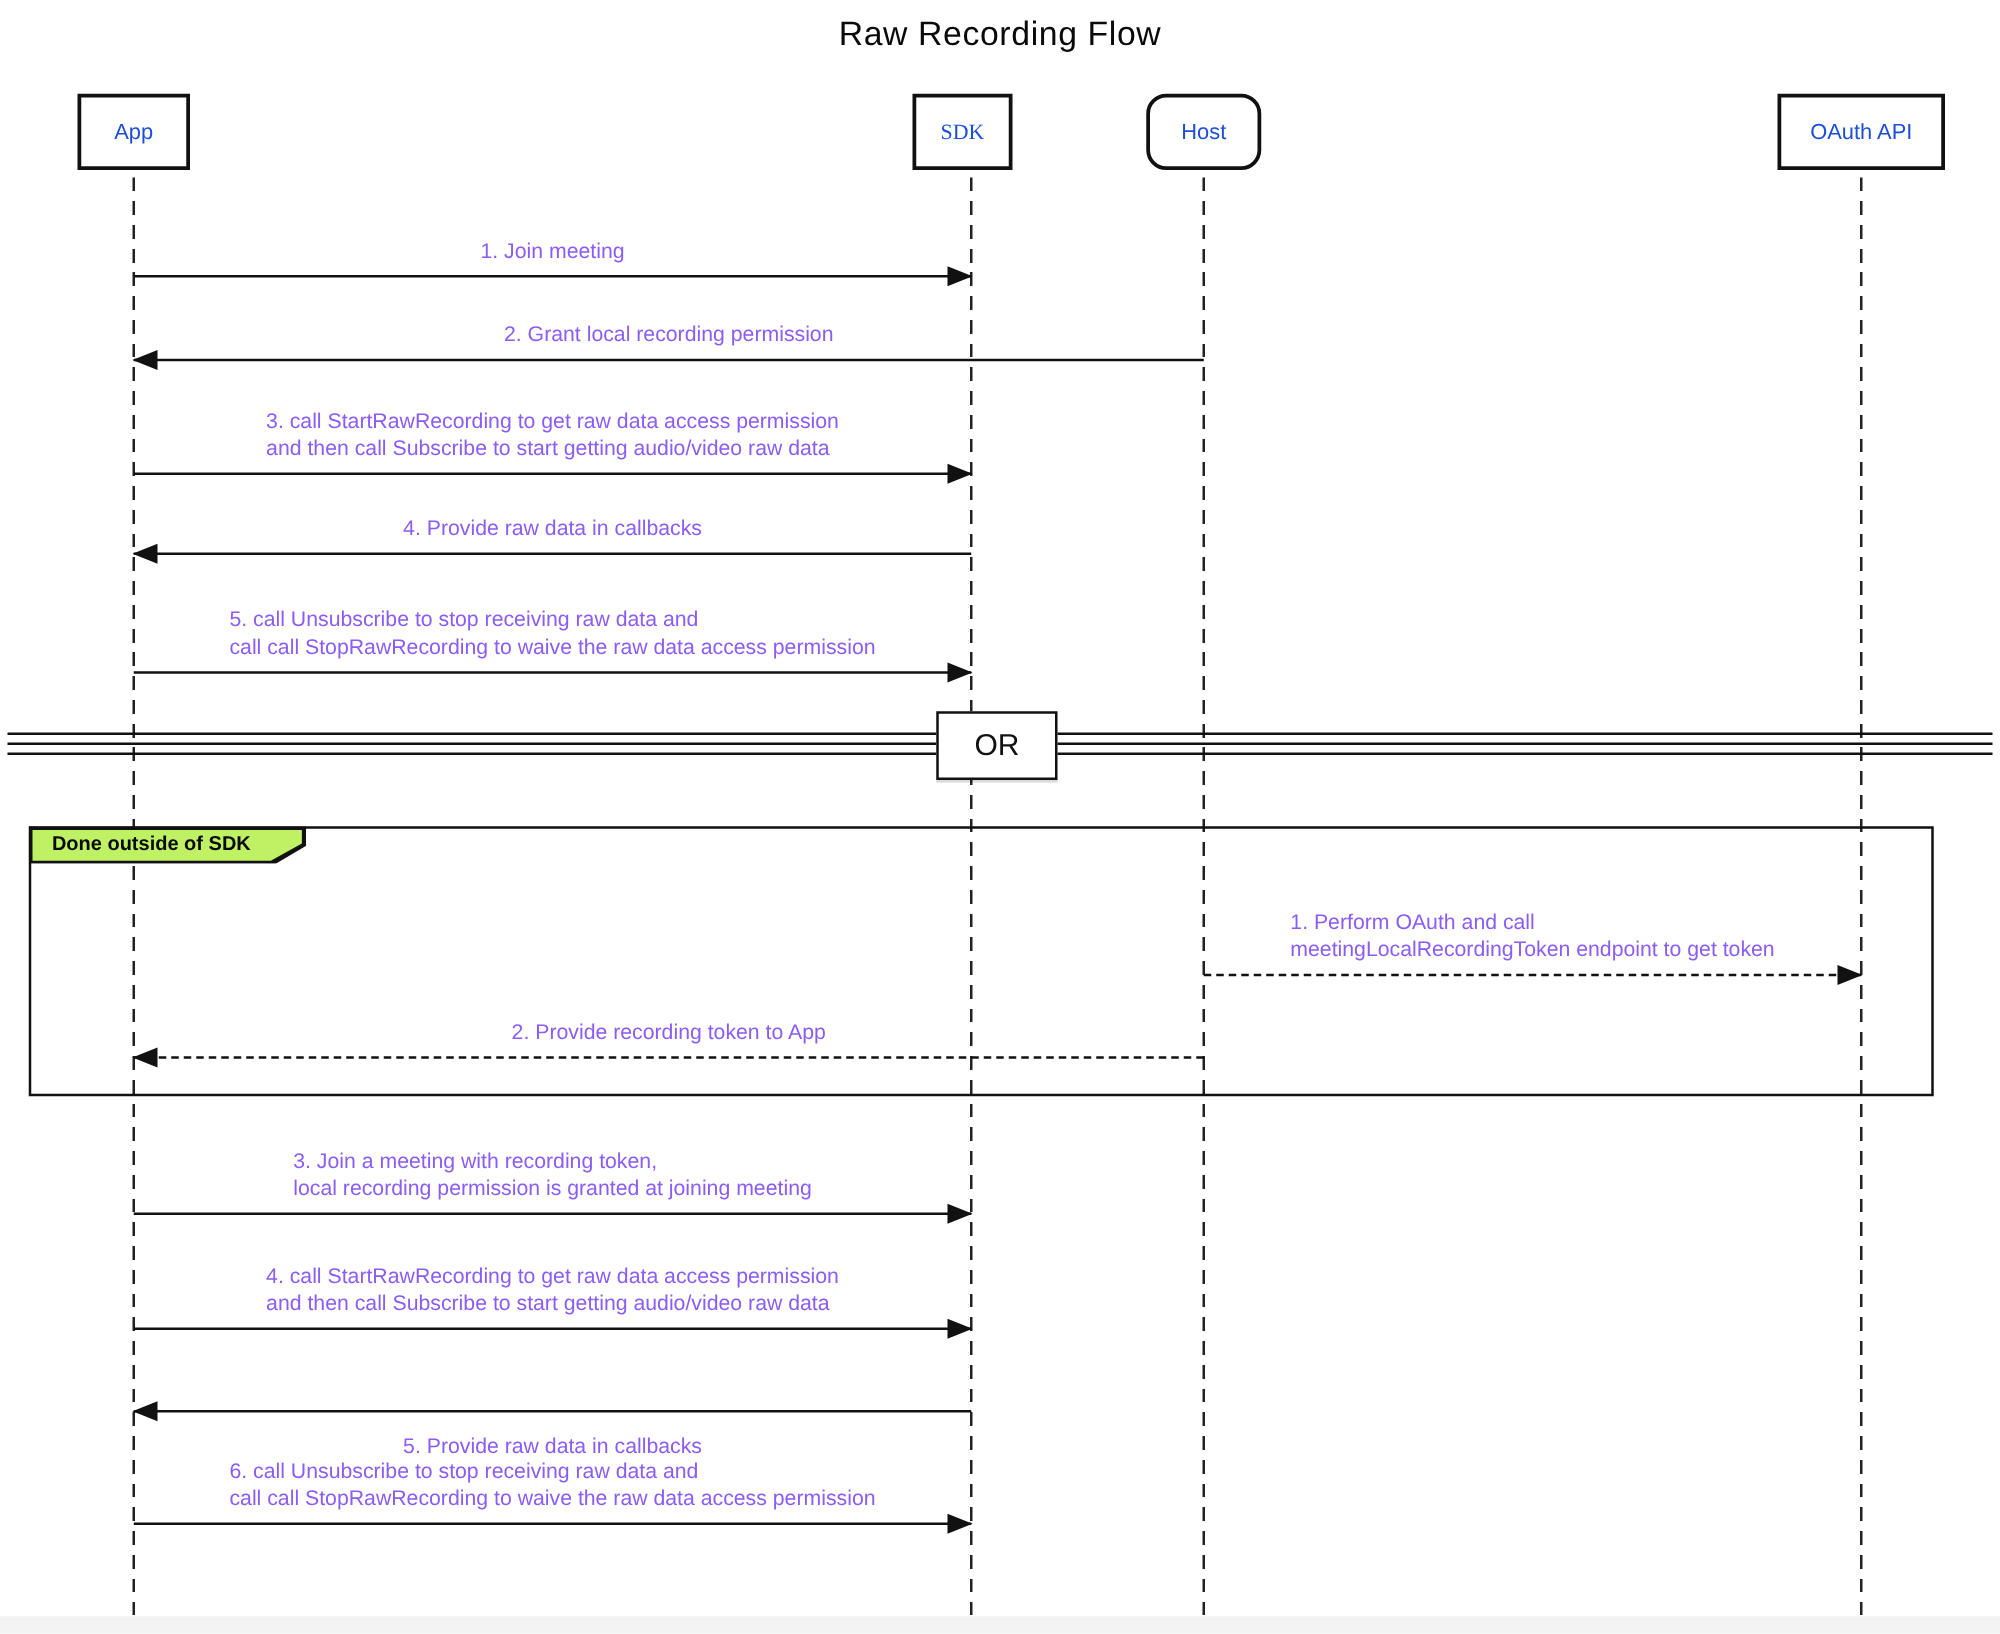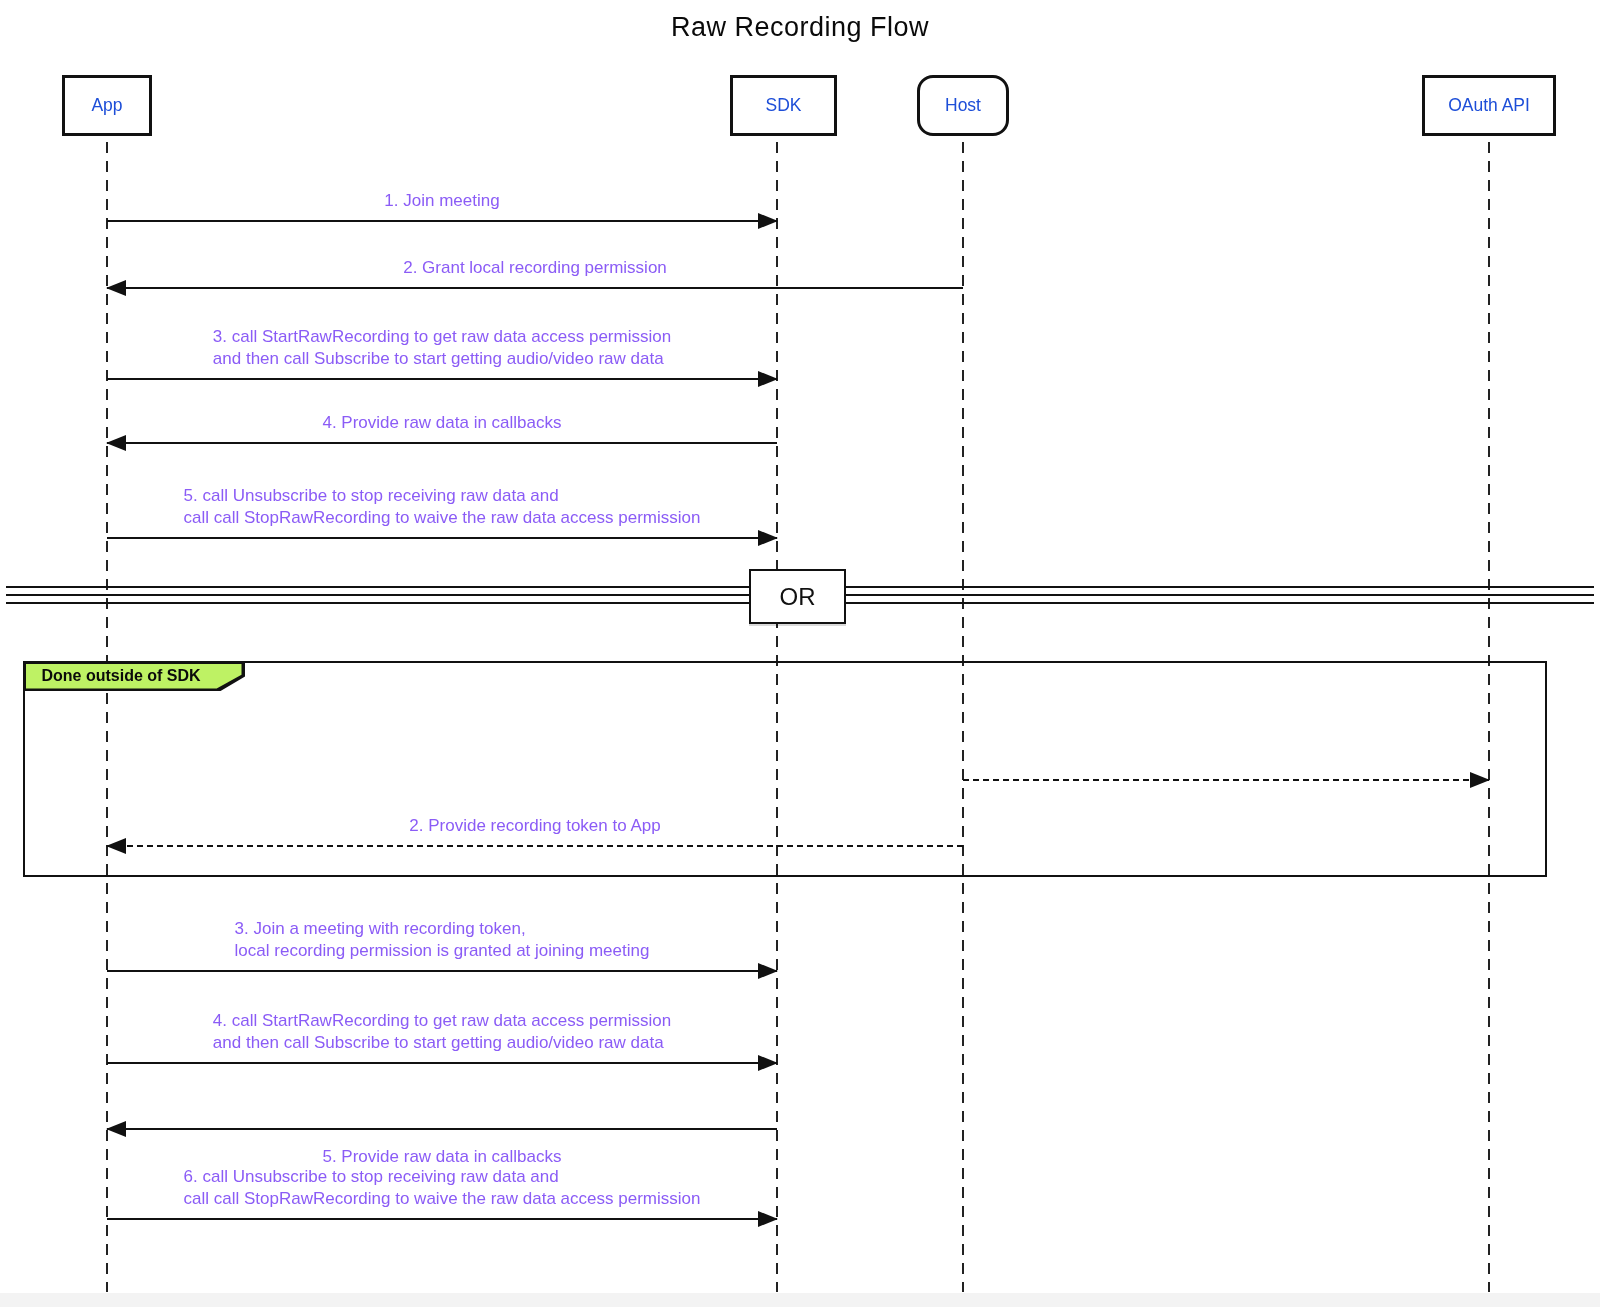--- a/index.html
+++ b/index.html
@@ -58,21 +58,21 @@
 </head>
 <body>
 
 <div class="canvas">
 
   <div class="title">Raw Recording Flow</div>
 
   <div class="actor" style="left:62px;width:90px;">
       <span>App</span>
     </div>
-  <div class="actor" style="left:730px;width:107px;">
+  <div class="actor" style="left:730px;width:80px;font-family:Liberation Serif, serif;">
       <span>SDK</span>
     </div>
   <div class="actor" style="left:917px;width:92px;border-radius:16px;">
       <span>Host</span>
     </div>
   <div class="actor" style="left:1422px;width:134px;">
       <span>OAuth API</span>
     </div>
 
   <div class="lifeline" style="left:106px;"></div>
@@ -118,20 +118,26 @@
     <span>OR</span>
   </div>
 
   <div class="frame"></div>
   <div class="frame-label-outer">
     <div class="frame-label-inner">
       <span class="frame-label-text">Done outside of SDK</span>
     </div>
   </div>
 
+  <div class="msg" style="left:963px;top:727px;width:526px;">
+    <div class="inner">
+      <div>1. Perform OAuth and call</div>
+      <div>meetingLocalRecordingToken endpoint to get token</div>
+    </div>
+  </div>
   <div class="arrow dashed right" style="left:963px;top:779px;width:526px;"></div>
 
   <div class="msg" style="left:107px;top:815px;width:856px;">
     <div class="inner"><div>2. Provide recording token to App</div></div>
   </div>
   <div class="arrow dashed left" style="left:107px;top:845px;width:856px;"></div>
 
   <div class="msg" style="left:107px;top:918px;width:670px;">
     <div class="inner">
       <div>3. Join a meeting with recording token,</div>

